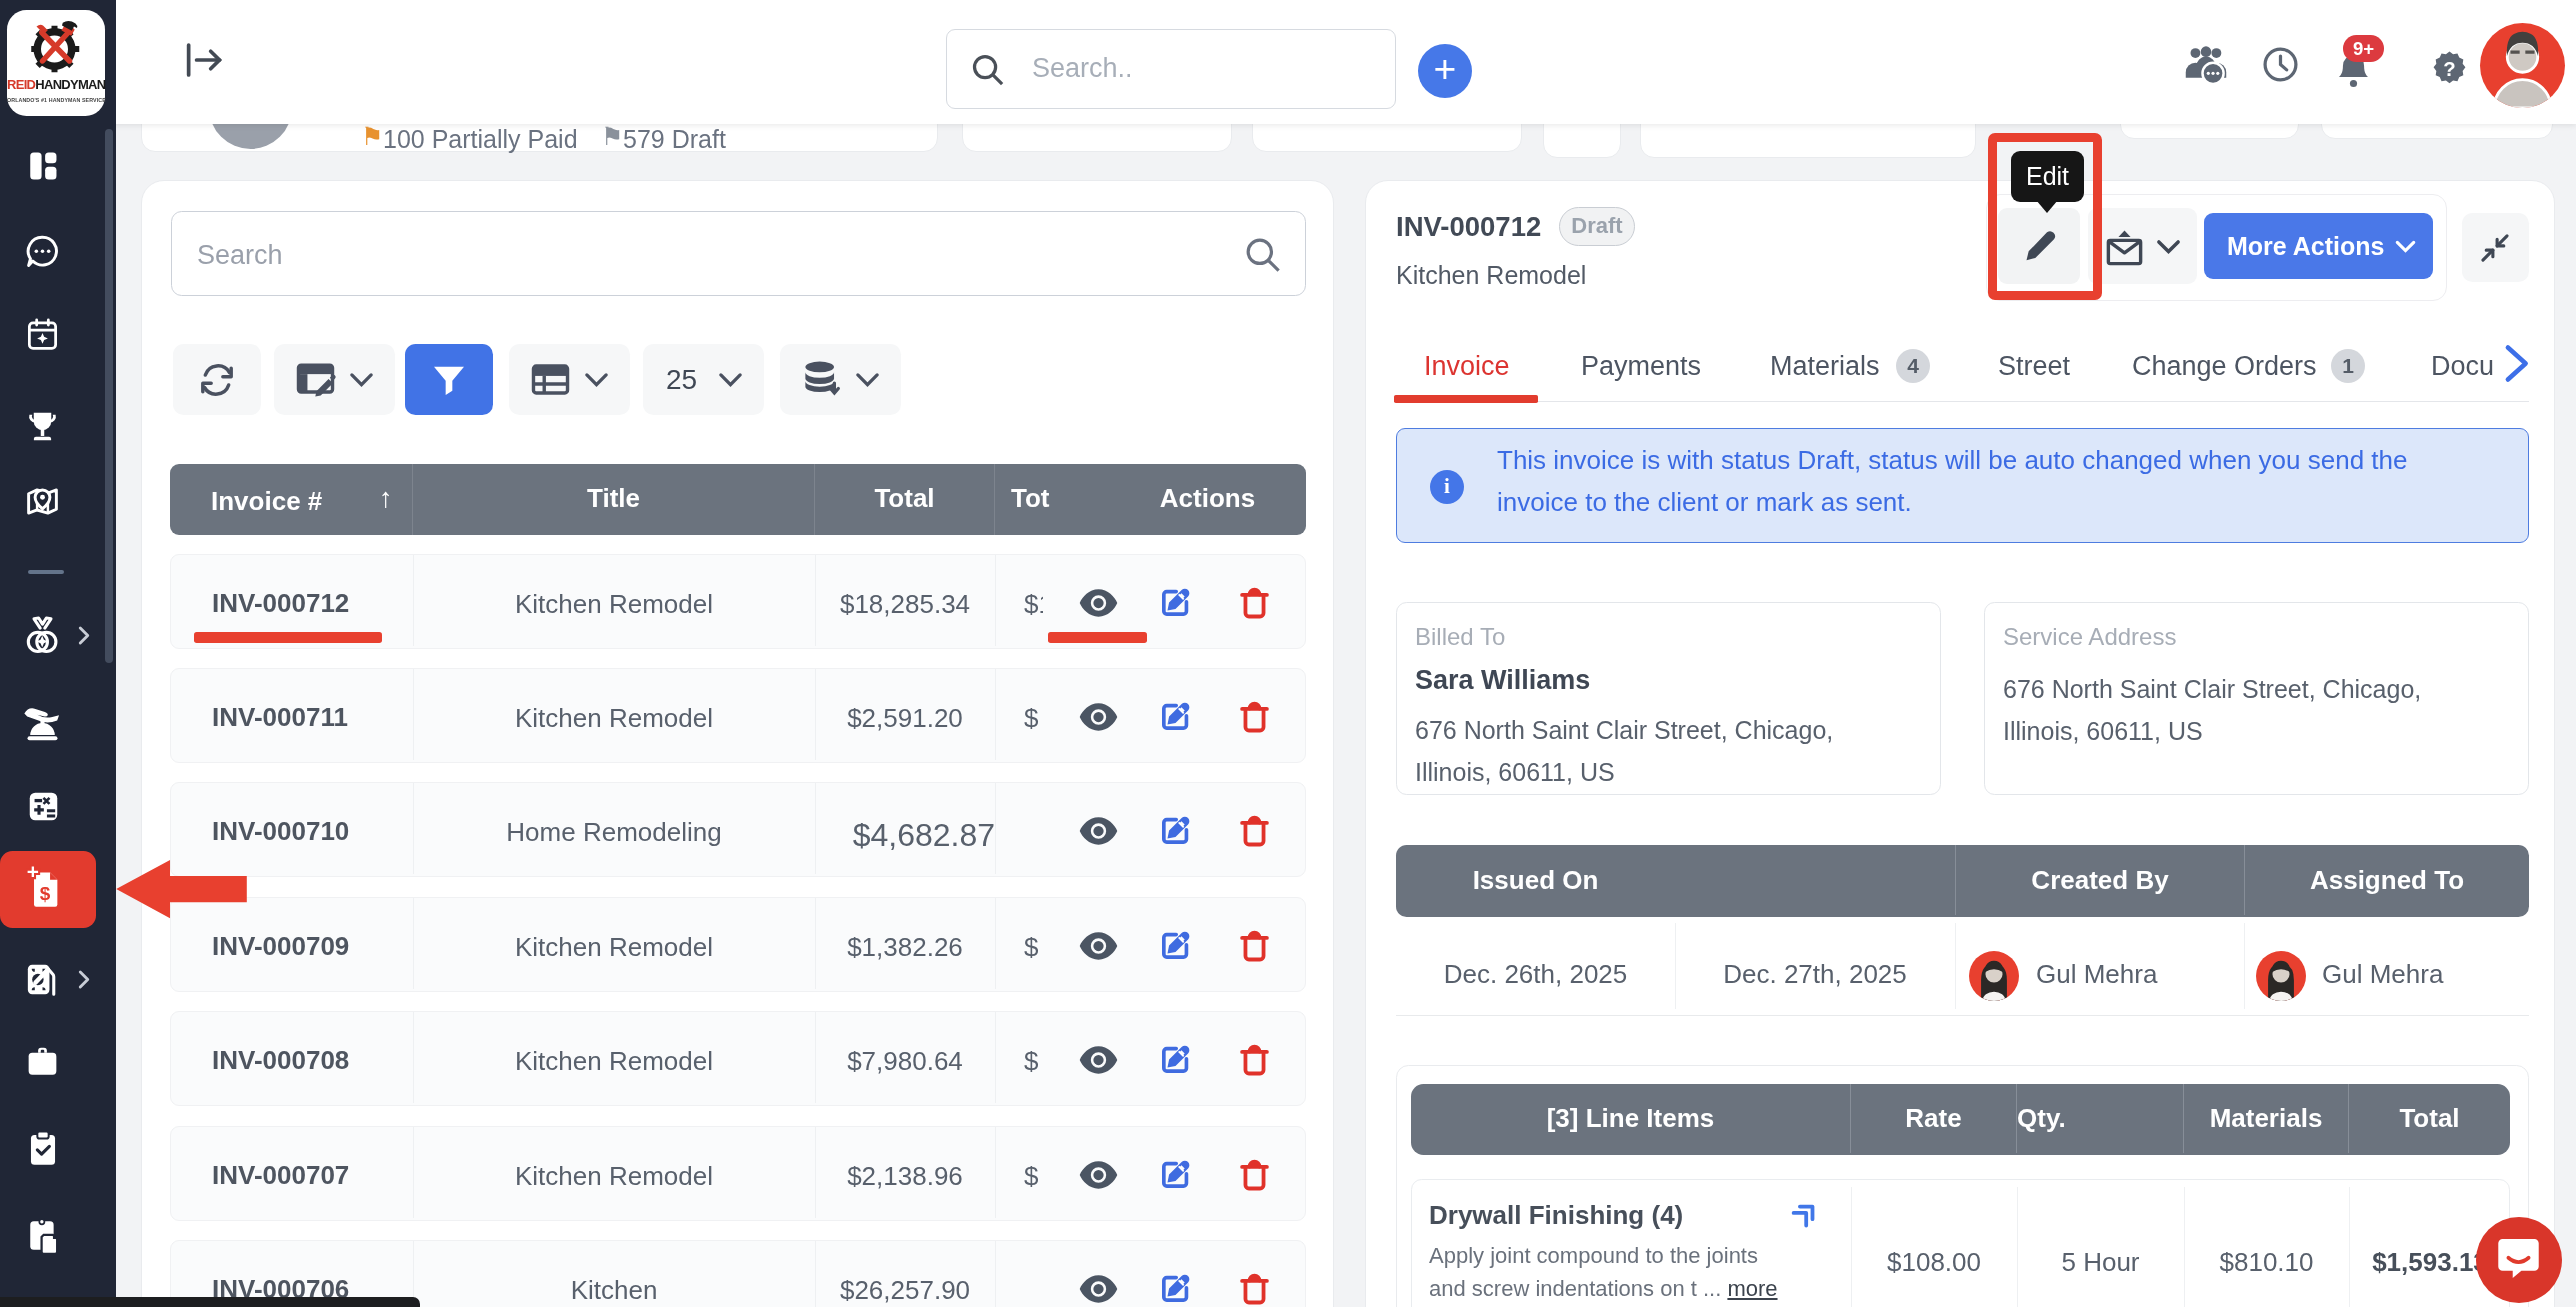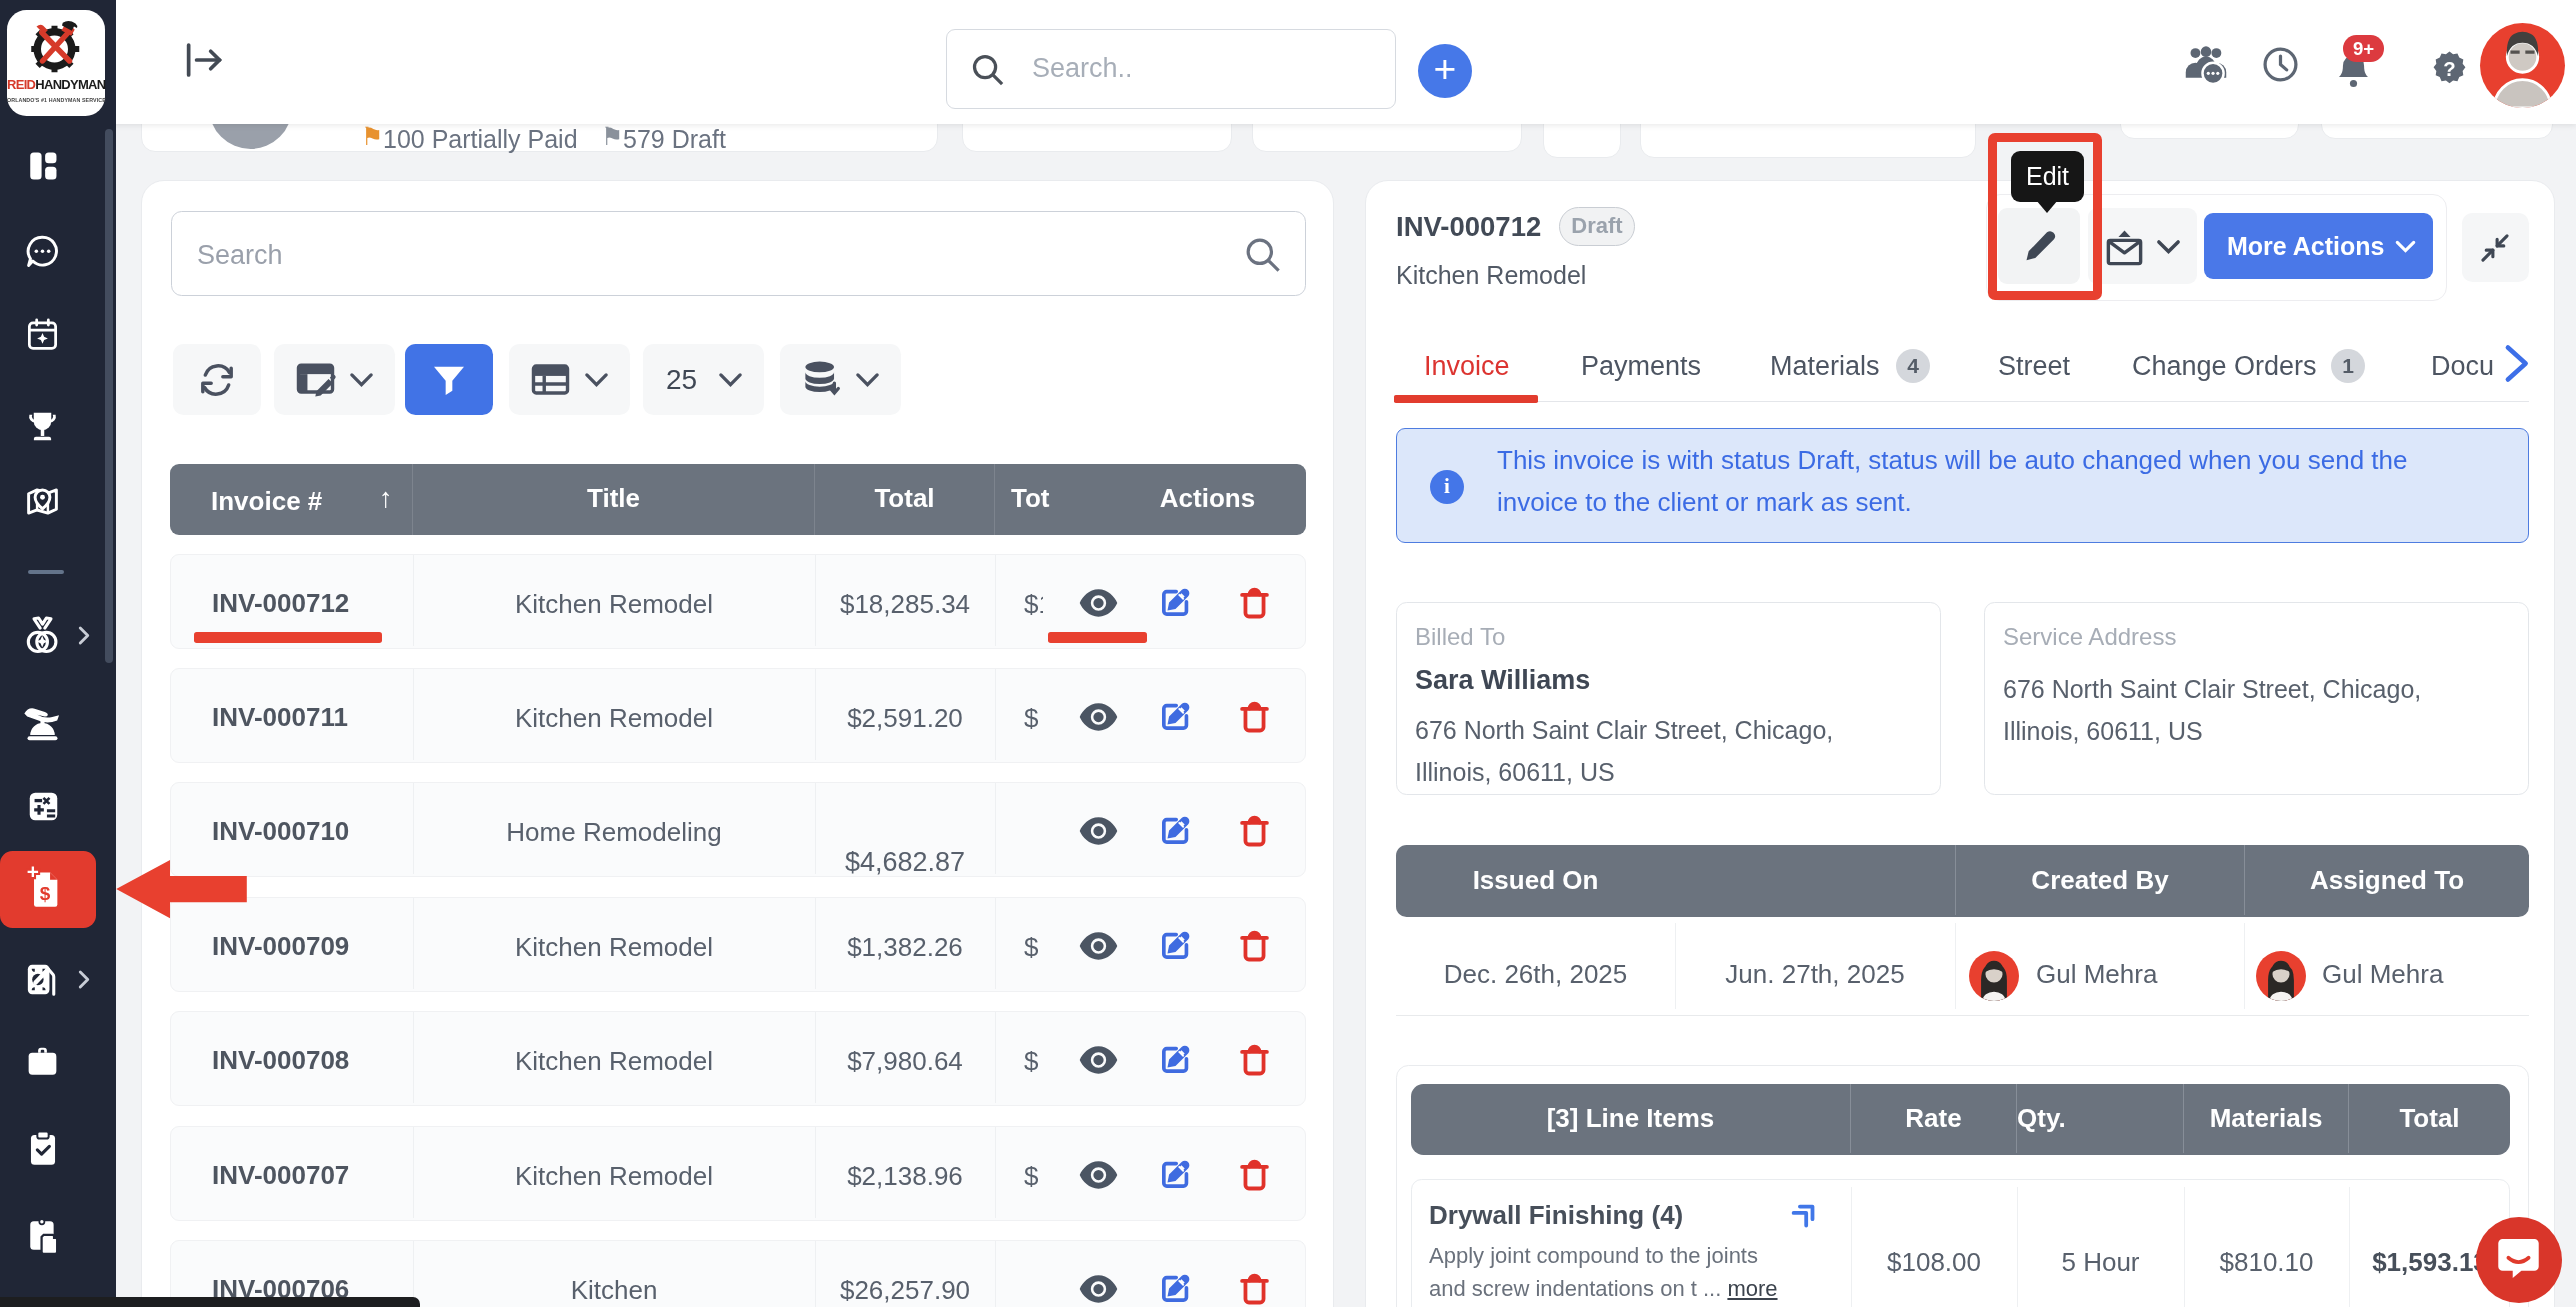--- a/index.html
+++ b/index.html
@@ -144,21 +144,21 @@
         <path d="M8.6 6.5 a3.4 3.4 0 0 1 6.8 0" fill="#e0322a"></path>
         <path d="M5.8 6.8 v12.4 a2.4 2.4 0 0 0 2.4 2.4 h7.6 a2.4 2.4 0 0 0 2.4 -2.4 V6.8"></path>
       </svg>
   </div>
   <div class="abs" style="left:28px; top:601px; width:1136px; height:95px; background:#fafbfc; border:1.8px solid #f0f1f3; border-radius:9px;">
     <div class="abs" style="left:242px; top:0; width:0; height:91px; border-left:1.8px solid #eef0f2;"></div>
     <div class="abs" style="left:644px; top:0; width:0; height:91px; border-left:1.8px solid #eef0f2;"></div>
     <div class="abs" style="left:824px; top:0; width:0; height:91px; border-left:1.8px solid #eef0f2;"></div>
     <div class="abs" style="left:41px; top:33px; font-size:26px; font-weight:bold; color:#4e5560;">INV-000710</div>
     <div class="abs" style="left:242px; top:34px; width:402px; text-align:center; font-size:26px; color:#58606c;">Home Remodeling</div>
-    <div class="abs" style="left:644px; top:34px; width:180px; text-align:center; font-size:27px; color:#58606c;margin-top:30px;">$4,682.87</div>
+    <div class="abs" style="left:644px; top:34px; width:180px; text-align:right; font-size:32px; color:#58606c;">$4,682.87</div>
     <div class="abs" style="left:853px; top:34px; width:37px; overflow:hidden; font-size:26px; color:#58606c;"></div>
     <svg class="abs" style="left:907px; top:32px;" width="41" height="32" viewBox="0 0 24 18">
         <path fill="#4b5563" d="M12 1 C6.5 1 2.5 5.5 1 9 c1.5 3.5 5.5 8 11 8 s9.5-4.5 11-8 C21.5 5.5 17.5 1 12 1 z M12 13.5 a4.5 4.5 0 1 1 0-9 a4.5 4.5 0 0 1 0 9 z"></path>
         <circle cx="12" cy="9" r="3" fill="#4b5563"></circle>
       </svg>
     <svg class="abs" style="left:987px; top:30px;" width="35" height="35" viewBox="0 0 24 24">
         <path fill="none" stroke="#3f6be0" stroke-width="2.5" stroke-linecap="round" d="M12.5 4.5 H6 a2 2 0 0 0 -2 2 V18 a2 2 0 0 0 2 2 h11.5 a2 2 0 0 0 2 -2 v-6.5"></path>
         <path fill="#3f6be0" d="M16.2 3.4 a3.1 3.1 0 0 1 4.4 4.4 l-8.6 8.6 -5.5 1.1 1.1 -5.5 z M14.6 7.2 l2.2 2.2 1.5-1.5 -2.2-2.2 z" fill-rule="evenodd"></path>
         <path stroke="#fff" stroke-width="1.2" d="M14.2 6.4 l3.4 3.4" fill="none"></path>
       </svg>
@@ -331,21 +331,21 @@
   <div class="gray-head abs" style="left:30px; top:664px; width:1133px; height:72px; border-radius:10.6px; font-size:26px;">
     <div class="abs" style="left:0; top:0; width:279px; text-align:center; line-height:70px;">Issued On</div>
     <div class="abs" style="left:559px; top:0; width:289px; text-align:center; line-height:70px; border-left:1.8px solid #878e98;">Created By</div>
     <div class="abs" style="left:848px; top:0; width:285px; text-align:center; line-height:70px; border-left:1.8px solid #878e98;">Assigned To</div>
   </div>
   <div class="abs" style="left:30px; top:735px; width:1133px; height:100px; border-bottom:1.8px solid #e8eaec;">
     <div class="abs" style="left:279px; top:7px; height:86px; border-left:1.8px solid #eef0f2;"></div>
     <div class="abs" style="left:559px; top:7px; height:86px; border-left:1.8px solid #eef0f2;"></div>
     <div class="abs" style="left:848px; top:7px; height:86px; border-left:1.8px solid #eef0f2;"></div>
     <div class="abs" style="left:0; top:43px; width:279px; text-align:center; font-size:26px; color:#58606c;">Dec. 26th, 2025</div>
-    <div class="abs" style="left:279px; top:43px; width:280px; text-align:center; font-size:26px; color:#58606c;">Jun. 27th, 2025</div>
+    <div class="abs" style="left:279px; top:43px; width:280px; text-align:center; font-size:26px; color:#58606c;">Dec. 27th, 2025</div>
     <div class="abs" style="left:573px; top:35px; width:50px; height:50px; border-radius:50%; background:#e8402f; overflow:hidden;">
       <svg width="50" height="50" viewBox="0 0 24 24">
           <path d="M5.8 24 V14 q0 -8 6.2 -8 t6.2 8 V24 z" fill="#2b2826"></path>
           <circle cx="12" cy="11" r="4.1" fill="#d9d1c9"></circle>
           <path d="M7.6 10.2 q4.4 -3 8.8 0 l-.5 -3.2 a4.4 4.4 0 0 0 -7.8 0 z" fill="#2b2826"></path>
           <path d="M6.5 24 a5.5 4.5 0 0 1 11 0 z" fill="#f5f3f1"></path>
         </svg>
     </div>
     <div class="abs" style="left:640px; top:43px; font-size:26px; color:#58606c;">Gul Mehra</div>
     <div class="abs" style="left:860px; top:35px; width:50px; height:50px; border-radius:50%; background:#e8402f; overflow:hidden;">

